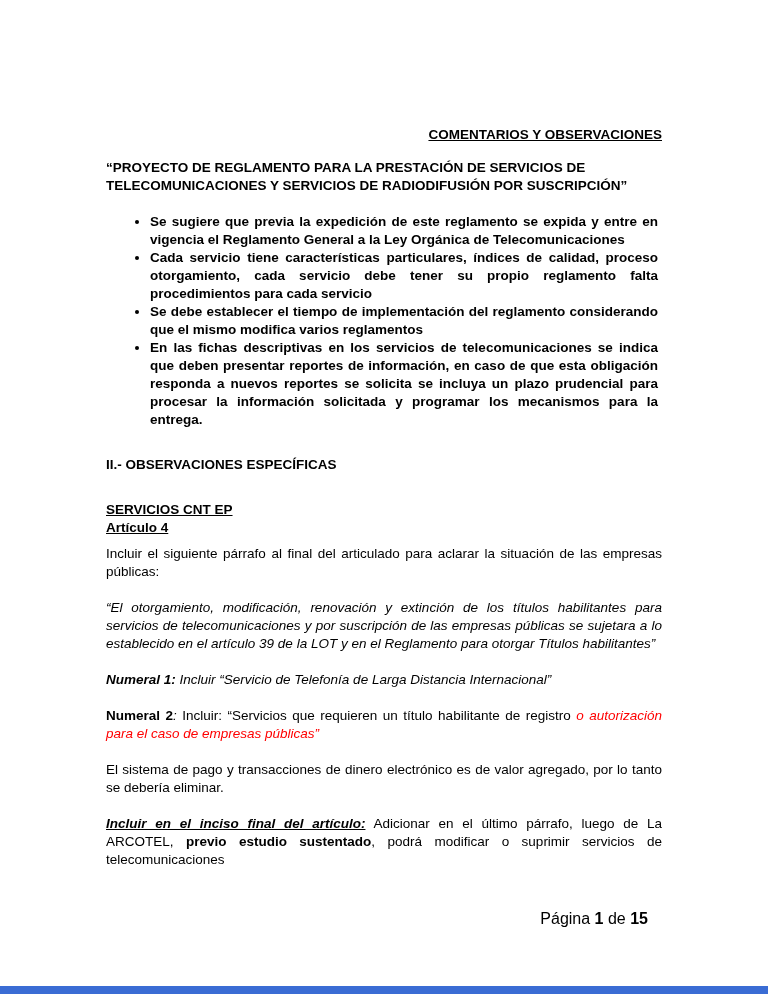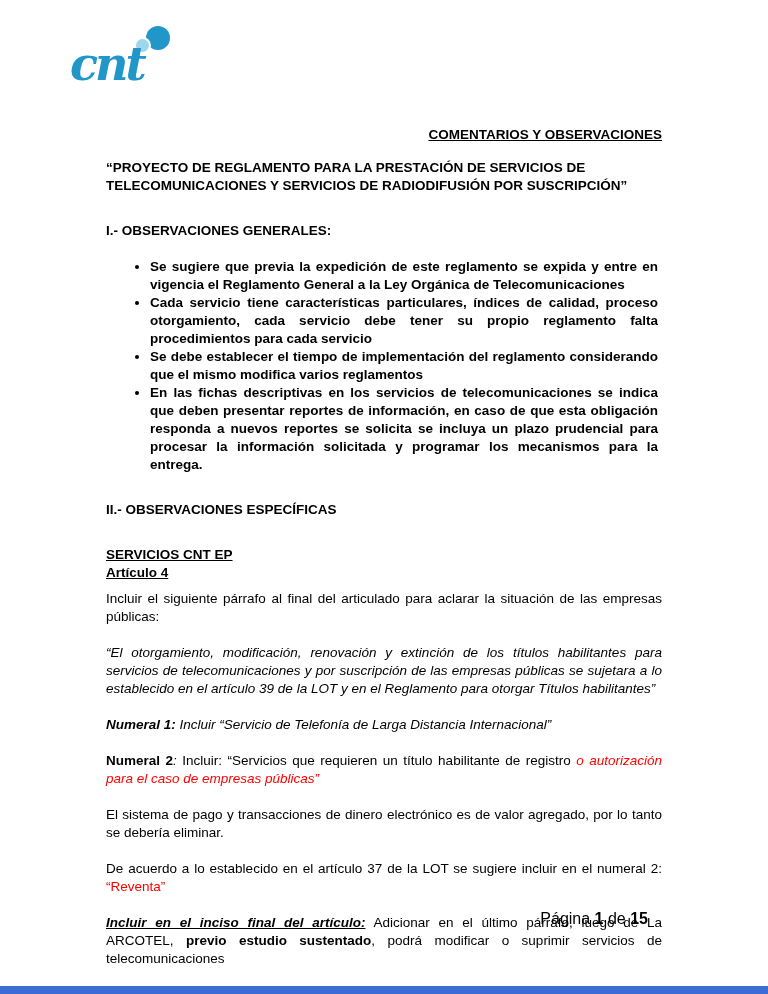--- a/index.html
+++ b/index.html
@@ -128,33 +128,27 @@
     width: 768px;
     height: 8px;
     background: #3a6cd4;
   }
 </style>
 </head>
 <body>
 
 <div class="page">
 
-  <div class="logo">
-    <span class="logo-dot-large"></span>
-    <span class="logo-dot-small"></span>
-    <span class="logo-text">cnt</span>
-  </div>
 
   <div class="content">
 
     <h1 class="title">COMENTARIOS Y OBSERVACIONES</h1>
 
     <h2 class="subtitle">“PROYECTO DE REGLAMENTO PARA LA PRESTACIÓN DE SERVICIOS DE TELECOMUNICACIONES Y SERVICIOS DE RADIODIFUSIÓN POR SUSCRIPCIÓN”</h2>
 
-    <h3 class="section-heading">I.- OBSERVACIONES GENERALES:</h3>
 
     <ul class="bullets">
       <li>Se sugiere que previa la expedición de este reglamento se expida y entre en vigencia el Reglamento General a la Ley Orgánica de Telecomunicaciones</li>
       <li>Cada servicio tiene características particulares, índices de calidad, proceso otorgamiento, cada servicio debe tener su propio reglamento falta procedimientos para cada servicio</li>
       <li>Se debe establecer el tiempo de implementación del reglamento considerando que el mismo modifica varios reglamentos</li>
       <li>En las fichas descriptivas en los servicios de telecomunicaciones se indica que deben presentar reportes de información, en caso de que esta obligación responda a nuevos reportes se solicita se incluya un plazo prudencial para procesar la información solicitada y programar los mecanismos para la entrega.</li>
     </ul>
 
     <h3 class="section-heading">II.- OBSERVACIONES ESPECÍFICAS</h3>
 
@@ -165,21 +159,20 @@
     <p class="para tight">Incluir el siguiente párrafo al final del articulado para aclarar la situación de las empresas públicas:</p>
 
     <p class="para italic">“El otorgamiento, modificación, renovación y extinción de los títulos habilitantes para servicios de telecomunicaciones y por suscripción de las empresas públicas se sujetara a lo establecido en el artículo 39 de la LOT y en el Reglamento para otorgar Títulos habilitantes”</p>
 
     <p class="para"><span class="bold italic">Numeral 1:</span><span class="italic"> Incluir “Servicio de Telefonía de Larga Distancia Internacional”</span></p>
 
     <p class="para"><span class="bold">Numeral 2</span><span class="italic">: </span><span>Incluir: “Servicios que requieren un título habilitante de registro </span><span class="red italic">o autorización para el caso de empresas públicas”</span></p>
 
     <p class="para">El sistema de pago y transacciones de dinero electrónico es de valor agregado, por lo tanto se debería eliminar.</p>
 
-    <p class="para"><span>De acuerdo a lo establecido en el artículo 37 de la LOT se sugiere incluir en el numeral 2: </span><span class="red">“Reventa”</span></p>
 
     <p class="para"><span class="bold italic underline">Incluir en el inciso final del artículo:</span><span> Adicionar en el último párrafo, luego de La ARCOTEL, </span><span class="bold">previo estudio sustentado</span><span>,  podrá modificar o suprimir servicios de telecomunicaciones</span></p>
 
   </div>
 
   <div class="footer">
     <span>Página </span><span class="bold">1</span><span> de </span><span class="bold">15</span>
   </div>
 
   <div class="bottom-bar"></div>

